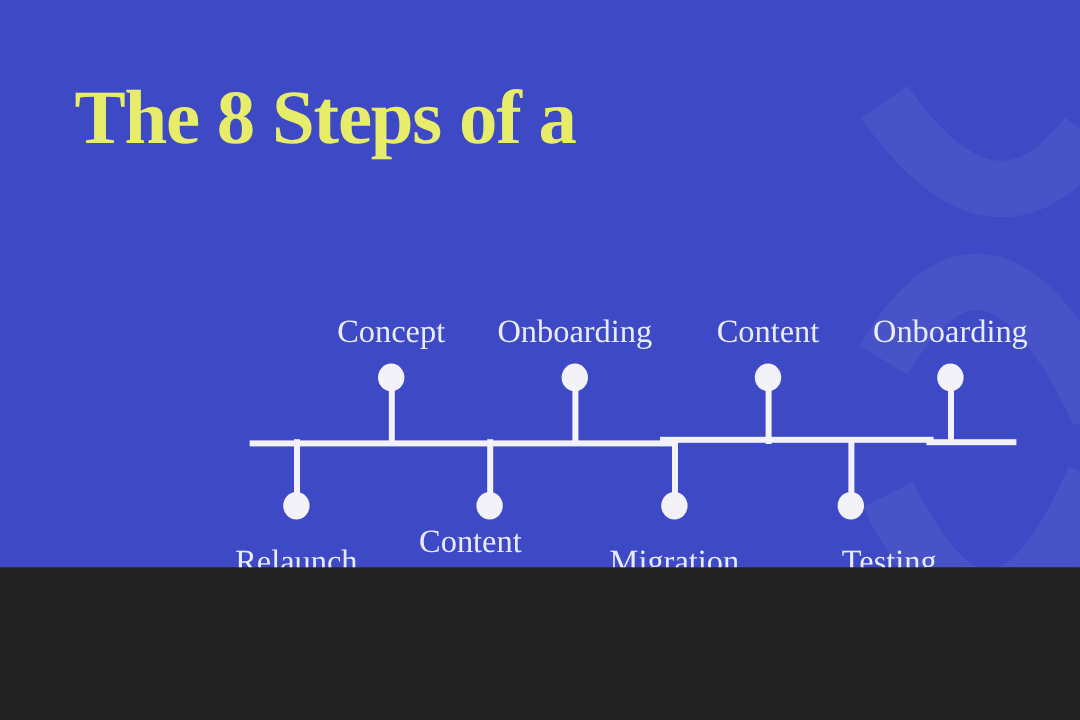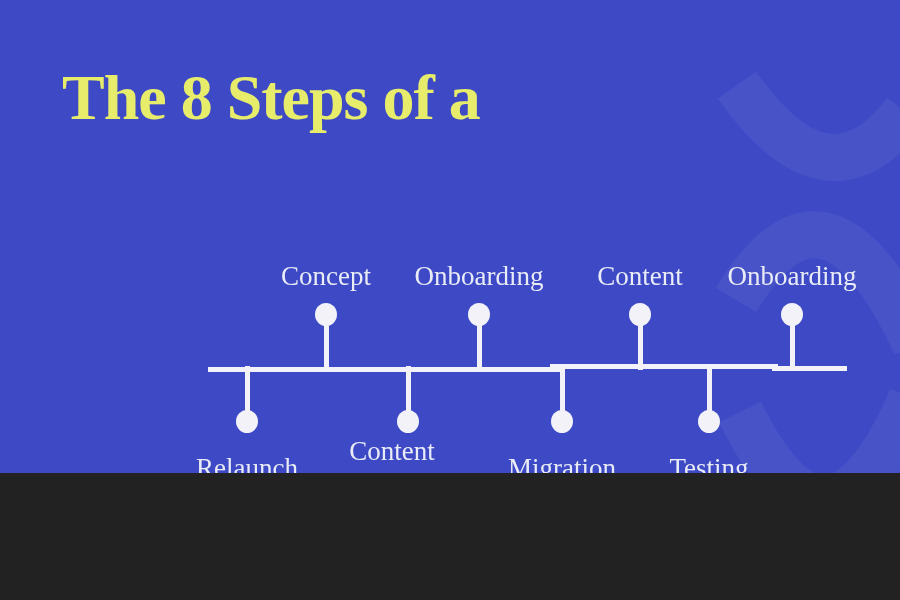--- a/index.html
+++ b/index.html
@@ -85,21 +85,21 @@
       <div class="node top" style="left: 468px;"></div>
       <div class="step-label top" style="left: 479px;">Onboarding</div>
       <div class="stem bottom" style="left: 559.5px;"></div>
       <div class="node bottom" style="left: 551px;"></div>
       <div class="step-label bottom" style="left: 562px;">Migration</div>
       <div class="stem top" style="left: 637.5px;"></div>
       <div class="node top" style="left: 629px;"></div>
       <div class="step-label top" style="left: 640px;">Content</div>
       <div class="stem bottom" style="left: 706.5px;"></div>
       <div class="node bottom" style="left: 698px;"></div>
-      <div class="step-label bottom" style="left: 709px;">Testing</div>
+      <div class="step-label bottom" style="left: 741px;">Testing</div>
       <div class="stem top" style="left: 789.5px;"></div>
       <div class="node top" style="left: 781px;"></div>
       <div class="step-label top" style="left: 792px;">Onboarding</div>
     </div>
 
   <svg class="logo" width="76" height="30" viewBox="0 0 76 30" aria-hidden="true">
     <path d="M5,3 Q18,15 5,27" fill="none" stroke="var(--logo_pink,#f1d7dc)" stroke-width="9" stroke-linecap="butt"></path>
     <path d="M37,3 Q24,15 37,27" fill="none" stroke="var(--logo_pink,#f1d7dc)" stroke-width="9" stroke-linecap="butt"></path>
     <path d="M56,3 Q69,15 56,27" fill="none" stroke="var(--logo_pink,#f1d7dc)" stroke-width="9" stroke-linecap="butt"></path>
   </svg>

